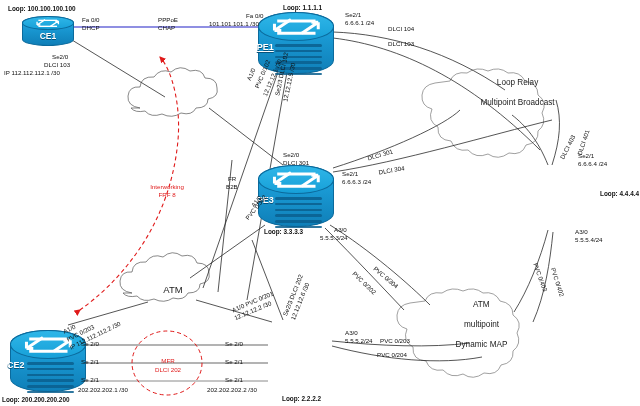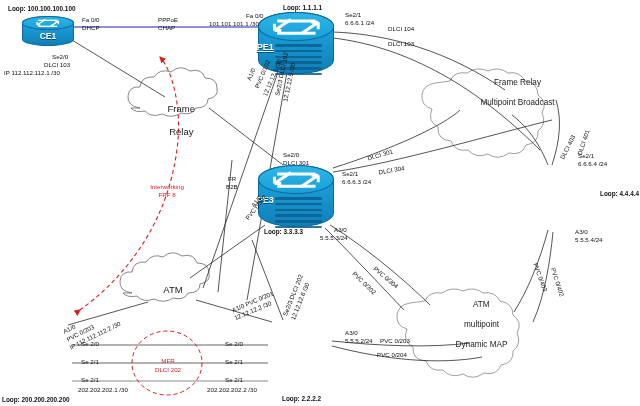--- a/index.html
+++ b/index.html
@@ -181,31 +181,46 @@
         <i></i>
         <i></i>
         <i></i>
         <i></i>
         <i></i>
     </div>
     <div class="name" style="left:-18%;width:55%;">PE3</div>
   </div>
 
 
-
-
-  <div class="lbl cloud" style="left:140px;top:91px;width:72px;">
-    <span>Frame</span><br>
-    <span>Relay</span>
-  </div>
+  <div class="dev" style="left:10px;top:330px;width:76px;height:62px;">
+    <div class="body"></div>
+    <div class="top"></div>
+    <svg class="arrows" viewBox="0 0 40 18">
+      <path d="M4,12 L16,4 M4,12 L9,12 M4,12 L4,7" stroke="#fff" stroke-width="2.2" fill="none"></path>
+      <path d="M36,6 L24,14 M36,6 L31,6 M36,6 L36,11" stroke="#fff" stroke-width="2.2" fill="none"></path>
+      <path d="M6,5 L34,5" stroke="#fff" stroke-width="2.2"></path>
+      <path d="M6,14 L34,14" stroke="#fff" stroke-width="2.2"></path>
+    </svg>
+    <div class="stack">
+      <i></i>
+        <i></i>
+        <i></i>
+        <i></i>
+        <i></i>
+        <i></i>
+    </div>
+    <div class="name" style="left:-20%;width:55%;">CE2</div>
+  </div>
+
+
   <div class="lbl cloud" style="left:132px;top:272px;width:72px;">
     <span>ATM</span>
   </div>
   <div class="lbl cloud2" style="left:440px;top:68px;width:146px;">
-    <span>Frame Relay</span><br>
+    <span>Loop Relay</span><br>
     <span>Multipoint Broadcast</span>
   </div>
   <div class="lbl cloud2" style="left:412px;top:290px;width:130px;">
     <span>ATM</span><br>
     <span>multipoint</span><br>
     <span>Dynamic MAP</span>
   </div>
 
   <div class="lbl bold" style="left:8px;top:5px;">Loop: 100.100.100.100</div>
   <div class="lbl" style="left:82px;top:16px;">Fa 0/0</div>

